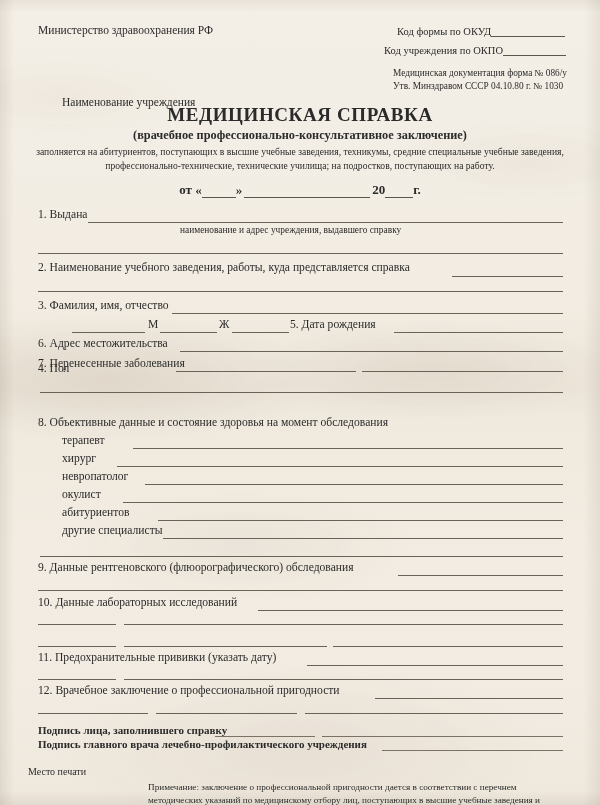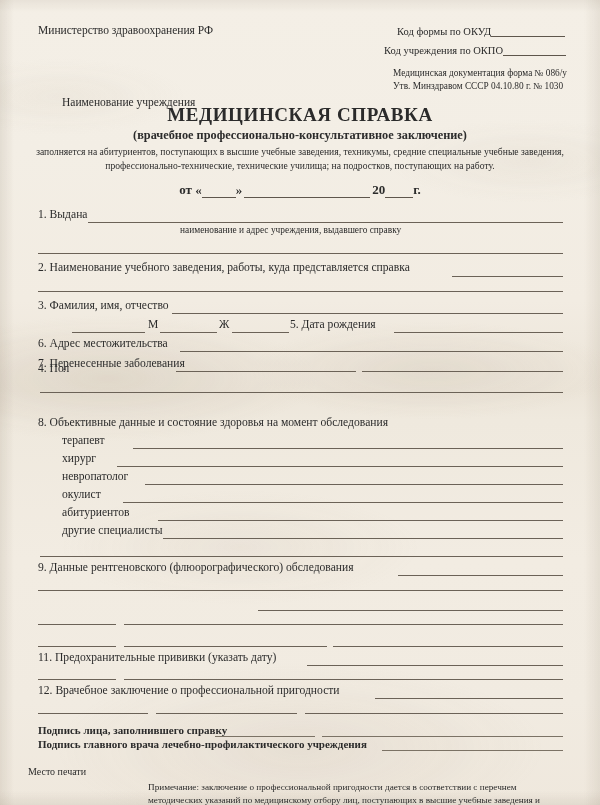--- a/index.html
+++ b/index.html
@@ -206,20 +206,21 @@
 
     <div class="abs lbl" style="left:62px; top:524px;">другие специалисты</div>
     <div class="rule" style="left:163px; top:538px; width:400px;"></div>
 
     <div class="rule" style="left:40px; top:556px; width:523px;"></div>
 
     <div class="abs lbl" style="left:38px; top:561px;">9. Данные рентгеновского (флюорографического) обследования</div>
     <div class="rule" style="left:398px; top:575px; width:165px;"></div>
     <div class="rule" style="left:38px; top:590px; width:525px;"></div>
 
+    <div class="abs lbl" style="left:38px; top:596px;">10. Данные лабораторных исследований</div>
     <div class="rule" style="left:258px; top:610px; width:305px;"></div>
     <div class="rule" style="left:38px; top:624px; width:78px;"></div>
     <div class="rule" style="left:124px; top:624px; width:439px;"></div>
     <div class="rule" style="left:38px; top:646px; width:78px;"></div>
     <div class="rule" style="left:124px; top:646px; width:203px;"></div>
     <div class="rule" style="left:333px; top:646px; width:230px;"></div>
 
     <div class="abs lbl" style="left:38px; top:651px;">11. Предохранительные прививки (указать дату)</div>
     <div class="rule" style="left:307px; top:665px; width:256px;"></div>
     <div class="rule" style="left:38px; top:679px; width:78px;"></div>

